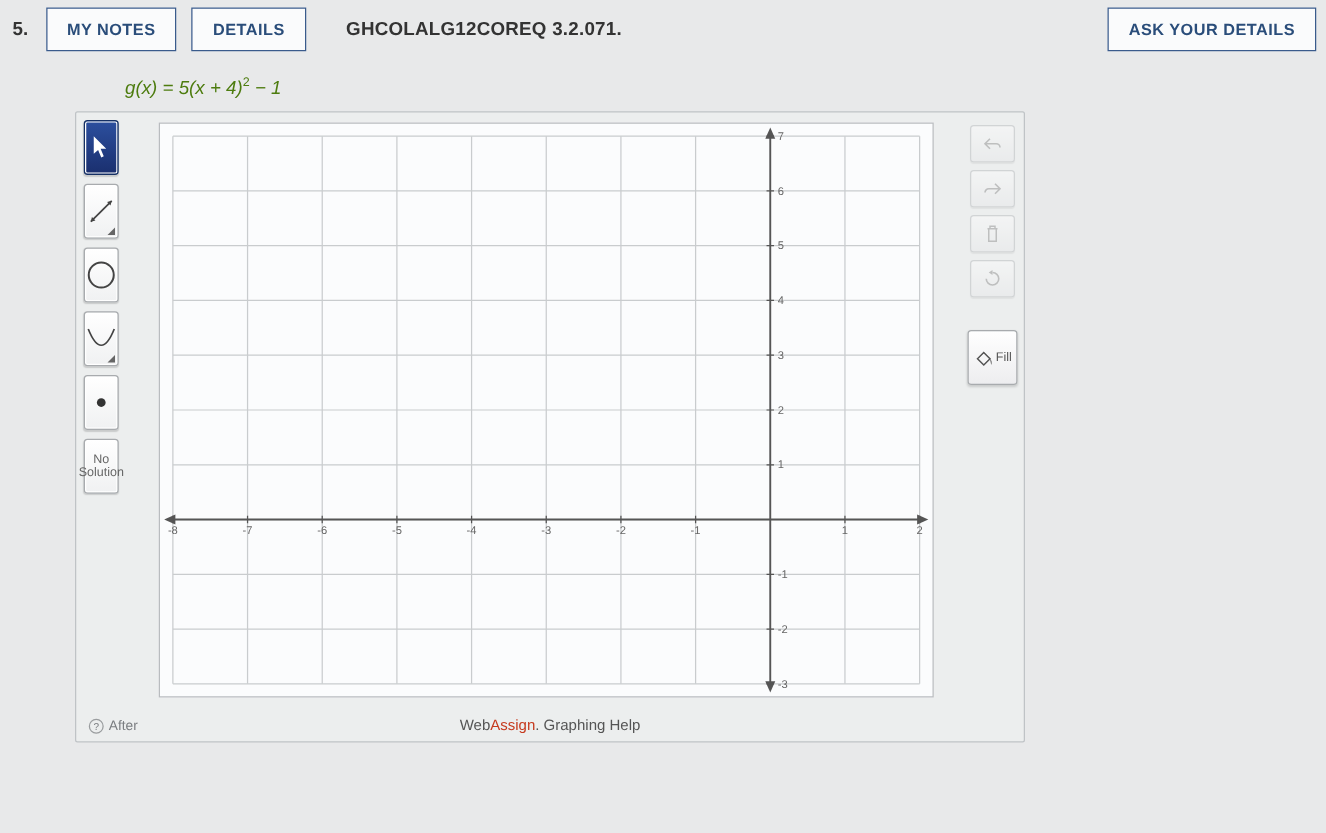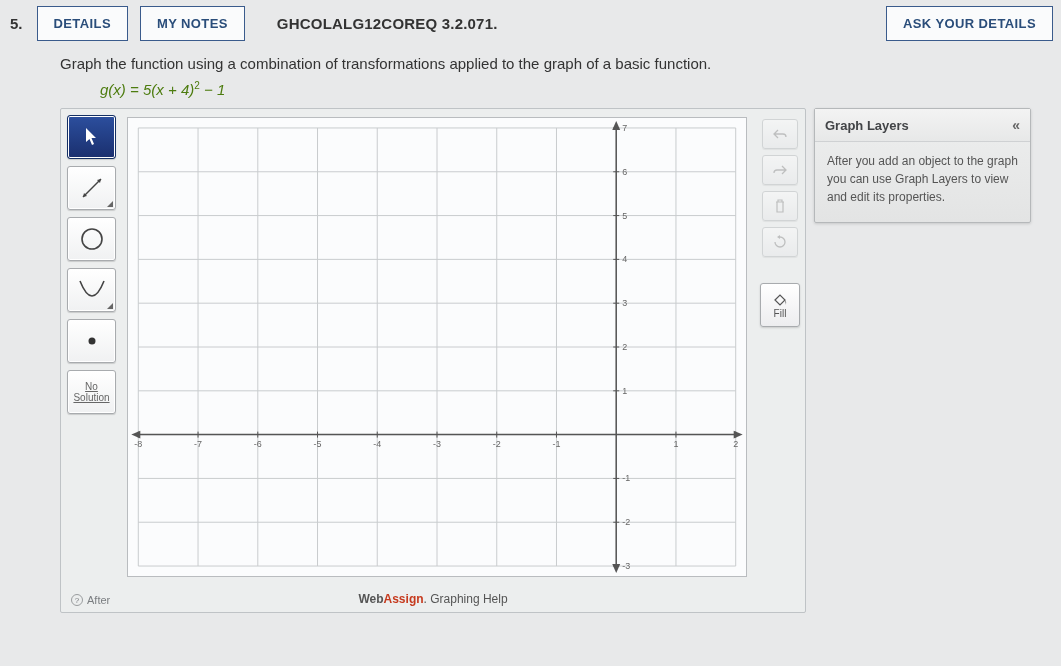--- a/index.html
+++ b/index.html
@@ -72,34 +72,33 @@
       display: flex;
     }
     .tool-col {
       width: 58px;
       padding: 6px;
       display: flex;
       flex-direction: column;
       gap: 7px;
     }
     .tool-btn {
-      width: 49px;
+      width: 28px;
       height: 44px;
       background: linear-gradient(#ffffff,#f0f1f2);
       border: 1px solid #a8abae;
       border-radius: 3px;
       cursor: pointer;
       display: flex;
       align-items: center;
       justify-content: center;
       font-size: 11px;
       color: #555;
       box-shadow: inset 0 0 0 1px #fff, 0 1px 1px rgba(0,0,0,.15);
       position: relative;
-      text-decoration: underline;
     }
     .tool-btn.active {
       background: linear-gradient(#2c4f9e,#1a2f6e);
       border-color: #153064;
     }
     .tool-btn.nosol {
       font-size: 10px;
       line-height: 11px;
       text-align: center;
       color: #666;
@@ -148,21 +147,21 @@
     .mini-btn.disabled { opacity: .45; }
     .fill-btn {
       width: 40px;
       height: 44px;
       margin-top: 20px;
       background: linear-gradient(#fff,#ededef);
       border: 1px solid #a8abae;
       border-radius: 3px;
       cursor: pointer;
       display: flex;
-      flex-direction: column;
+      flex-direction: row;
       align-items: center;
       justify-content: center;
       gap: 2px;
       font-size: 10px;
       color: #555;
       box-shadow: 0 1px 2px rgba(0,0,0,.15);
     }
     .footer-left {
       position: absolute;
       bottom: 6px;
@@ -183,22 +182,22 @@
       font-size: 8px;
     }
     .footer-center {
       position: absolute;
       bottom: 6px;
       left: 50%;
       transform: translateX(-50%);
       font-size: 12px;
       color: #555;
     }
-    .footer-center .wa1 { color: #555; font-weight: 700;}
-    .footer-center .wa2 { color: #c63a1e; font-weight: bold;}
+    .footer-center .wa1 { color: #555; font-weight: 400;}
+    .footer-center .wa2 { color: #c63a1e; font-weight: normal;}
     .layers-panel {
       width: 265px;
       background: linear-gradient(#eeefef,#e3e4e4);
       border: 1px solid #b5b8ba;
       border-radius: 2px;
       box-shadow: 0 1px 3px rgba(0,0,0,.15);
     }
     .layers-head {
       display: flex;
       justify-content: space-between;
@@ -220,29 +219,28 @@
       font-size: 12px;
       color: #555;
       line-height: 1.5;
     }
   </style>
 </head>
 <body>
 
 <div class="header-row">
   <span class="q-number">5.</span>
+  <button class="hdr-btn">MY NOTES</button>
   <button class="hdr-btn">DETAILS</button>
-  <button class="hdr-btn">MY NOTES</button>
   <span class="assignment-code">GHCOLALG12COREQ 3.2.071.</span>
   <span class="spacer"></span>
   <button class="hdr-btn">ASK YOUR DETAILS</button>
 </div>
 
 <div class="content">
-  <div class="prompt">Graph the function using a combination of transformations applied to the graph of a basic function.</div>
   <div class="formula">
     <span>g</span>(<span>x</span>) = 5(<span>x</span> + 4)<span class="sup">2</span> − 1
   </div>
 
   <div class="main-row">
     <div class="graph-tool">
       <div class="tool-col">
         <div class="tool-btn active">
           <svg width="16" height="20" viewBox="0 0 16 20">
               <path d="M2 1 L2 15 L5.5 12 L8 18 L10 17 L7.5 11 L12 11 Z" fill="#fff"></path>
@@ -388,21 +386,14 @@
 
       <div class="footer-left">
         <span class="hicon">?</span>
         <span>After</span>
       </div>
       <div class="footer-center">
         <span class="wa1">Web</span><span class="wa2">Assign</span><span>. Graphing Help</span>
       </div>
     </div>
 
-    <div class="layers-panel">
-      <div class="layers-head">
-        <span>Graph Layers</span>
-        <span class="chev">«</span>
-      </div>
-      <div class="layers-body">After you add an object to the graph you can use Graph Layers to view and edit its properties.</div>
-    </div>
   </div>
 </div>
 
 </body></html>

